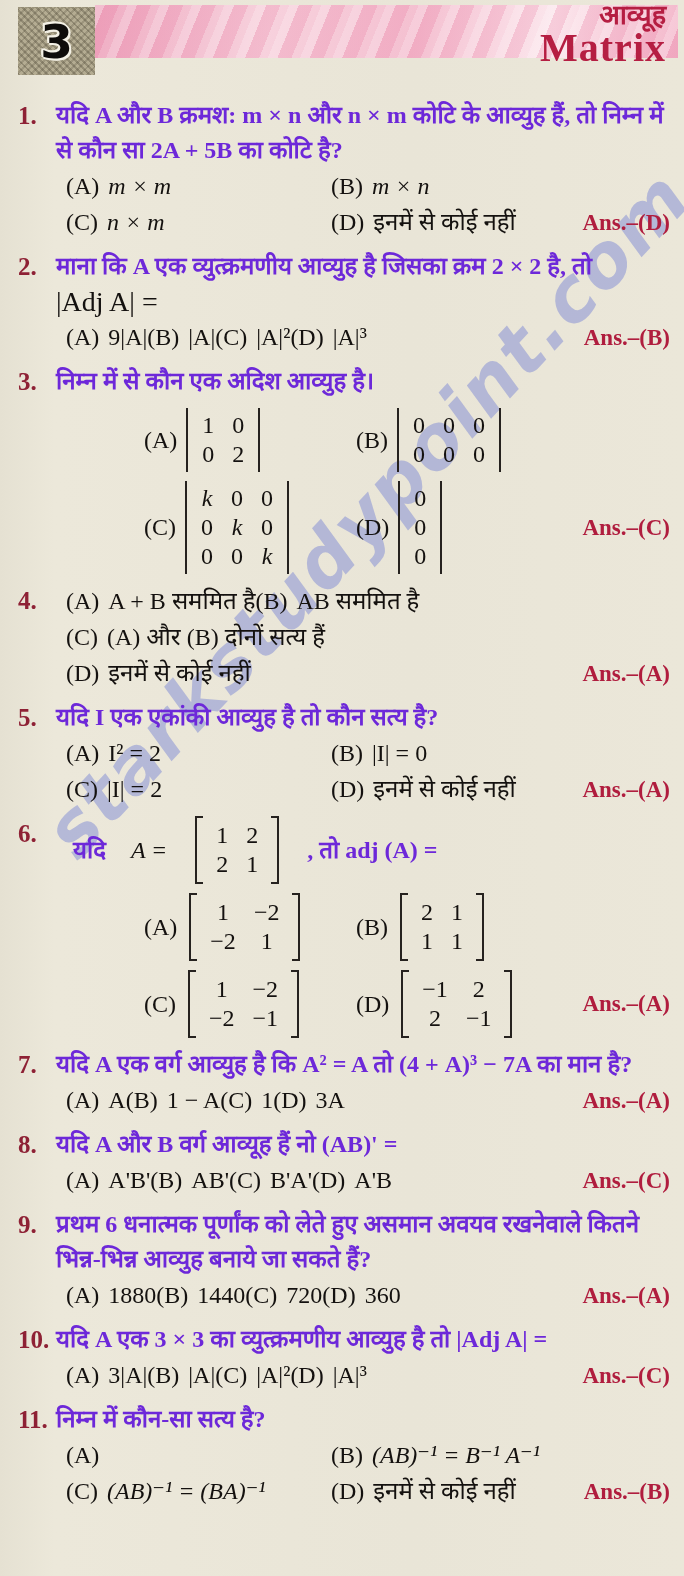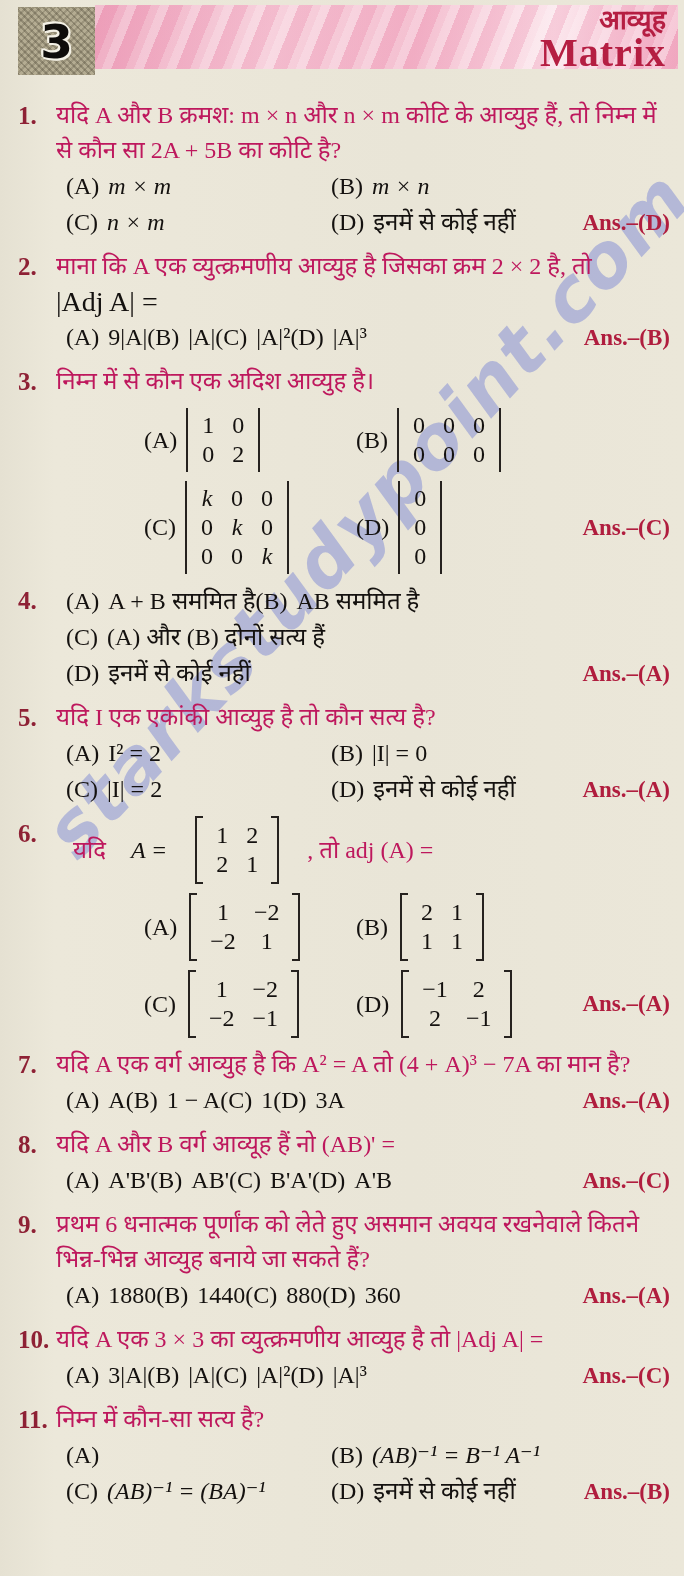--- a/index.html
+++ b/index.html
@@ -18,21 +18,21 @@
     background-image:
       repeating-linear-gradient(45deg, rgba(62,56,40,.28) 0 2px, rgba(0,0,0,0) 2px 5px),
       repeating-linear-gradient(-45deg, rgba(62,56,40,.20) 0 2px, rgba(0,0,0,0) 2px 5px);
     display:flex;align-items:center;justify-content:center;
   }
   .chap-num{
     font-family:"DejaVu Sans",sans-serif;font-weight:800;font-size:47px;color:#0e0c0a;
     text-shadow:-2px 0 0 #f4f1e6, 2px 0 0 #f4f1e6, 0 -2px 0 #f4f1e6, 0 2px 0 #f4f1e6, -2px -2px 0 #f4f1e6, 2px 2px 0 #f4f1e6;
   }
   .banner{
-    flex:1;height:64px;position:relative;
+    flex:1;height:53px;position:relative;
     background:
       repeating-linear-gradient(112deg, rgba(255,255,255,.30) 0 9px, rgba(236,146,178,.28) 9px 22px, rgba(255,255,255,.12) 22px 30px),
       linear-gradient(100deg,#eda2bb 0%,#f6cbd8 30%,#f3b7ca 55%,#fbe3ea 78%,#f2aec4 100%);
     display:flex;flex-direction:column;align-items:flex-end;justify-content:center;
     padding-right:12px;box-sizing:border-box;
   }
   .title-hi{color:#b51e42;font-weight:700;font-size:27px;line-height:31px;}
   .title-en{color:#b51e42;font-weight:700;font-size:40px;line-height:33px;letter-spacing:1px;}
   
   .watermark{
@@ -40,21 +40,21 @@
     text-align:center;transform:rotate(-47deg);
     font-family:"DejaVu Sans",sans-serif;font-style:italic;font-weight:700;
     font-size:74px;letter-spacing:2px;color:rgba(106,120,211,.42);
     pointer-events:none;white-space:nowrap;
   }
   
   .quiz{position:relative;z-index:2;padding:12px 14px 0 18px;}
   .q{display:flex;margin-top:9px;}
   .qn{flex:0 0 38px;font-weight:700;color:#8e2135;font-size:25px;line-height:35px;}
   .qb{flex:1;min-width:0;}
-  .qt{color:#be185d;font-weight:400;font-size:24px;line-height:35px;}
+  .qt{color:#6d28d9;font-weight:700;font-size:24px;line-height:35px;}
   .eq{color:#14110f;font-size:28px;line-height:35px;}
   .orow{display:flex;align-items:baseline;padding-left:10px;line-height:35px;margin-top:1px;}
   .opt{display:flex;gap:9px;font-size:24px;color:#14110f;align-items:baseline;white-space:nowrap;}
   .w1 > .opt:first-child{flex:0 0 265px;}
   .w2 > .opt:first-child{flex:0 0 185px;}
   .four{justify-content:space-between;}
   .ans{margin-left:auto;font-weight:700;color:#b01d3e;font-size:23px;white-space:nowrap;}
   .it{font-style:italic;}
   
   .mrow{display:flex;align-items:center;padding-left:88px;margin-top:9px;}
@@ -372,21 +372,21 @@
         <span class="opt">
             <span class="ol">(A)</span>
             <span class="ov">1880</span>
           </span>
         <span class="opt">
             <span class="ol">(B)</span>
             <span class="ov">1440</span>
           </span>
         <span class="opt">
             <span class="ol">(C)</span>
-            <span class="ov">880</span>
+            <span class="ov">720</span>
           </span>
         <span class="opt">
             <span class="ol">(D)</span>
             <span class="ov">360</span>
           </span>
         <span class="ans">Ans.–(A)</span>
       </div>
     </div>
   </div>
 

